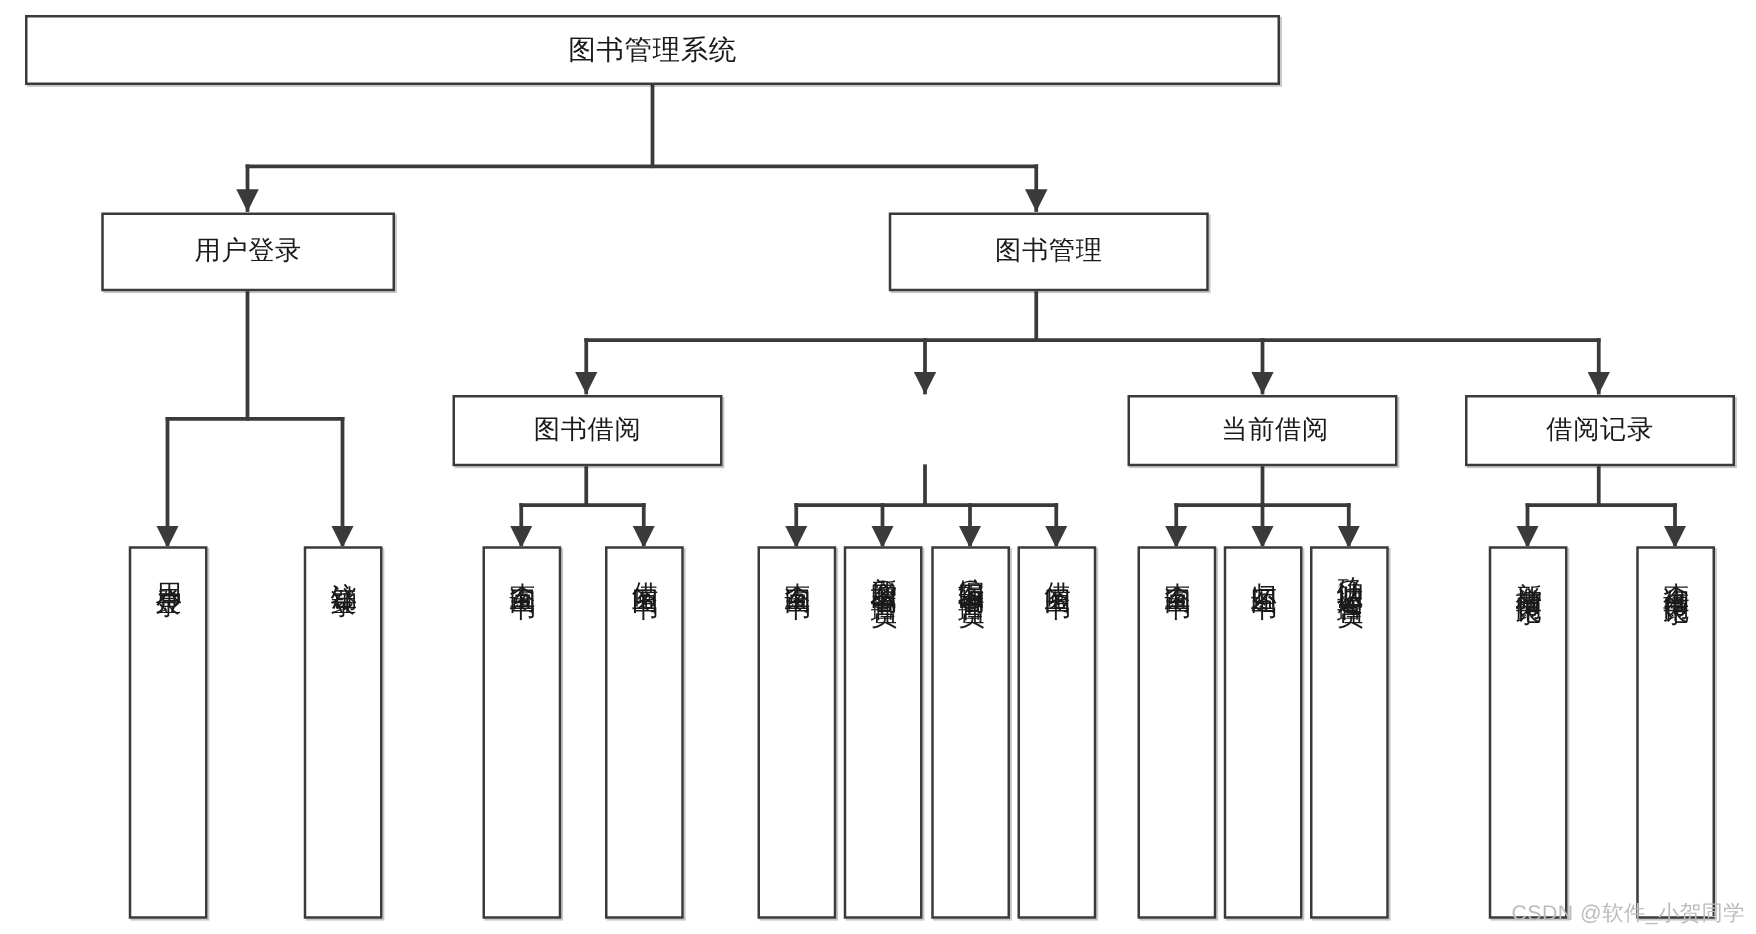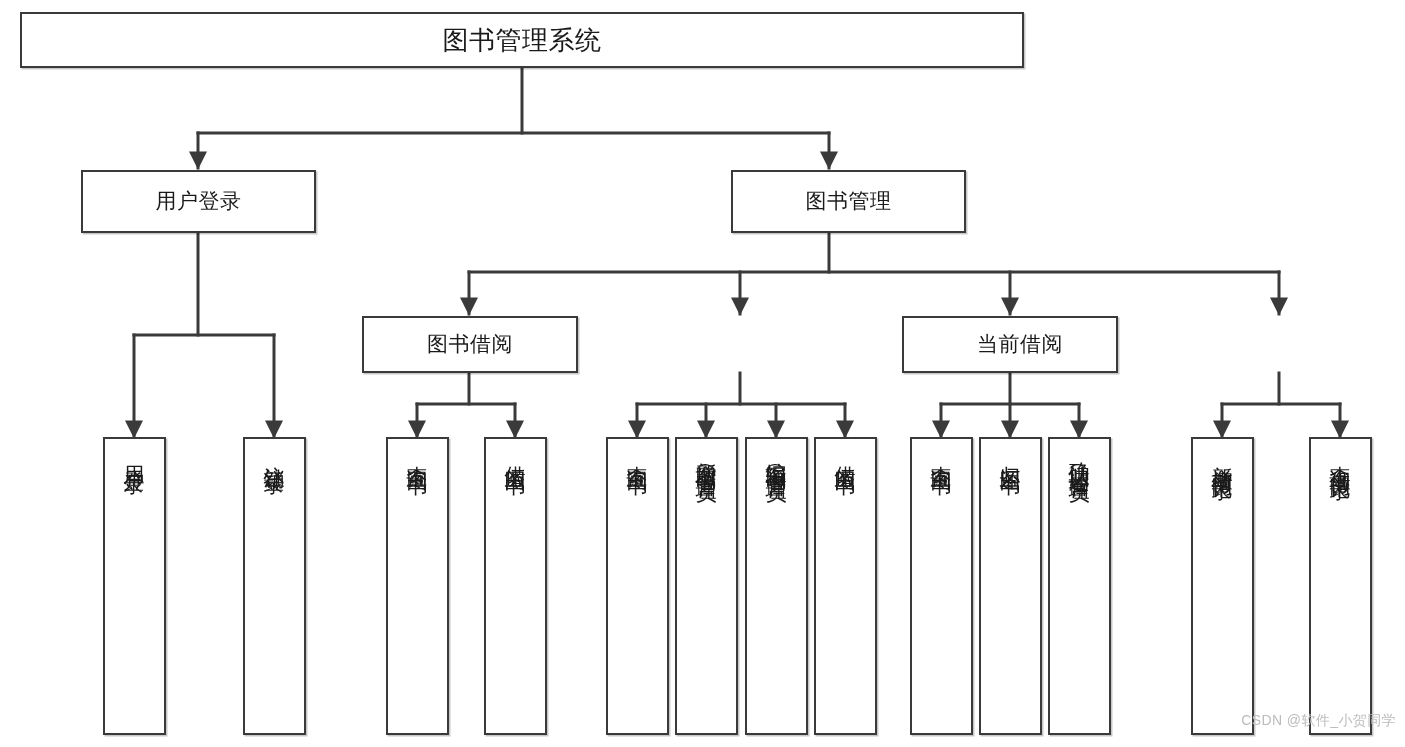--- a/index.html
+++ b/index.html
@@ -41,21 +41,21 @@
   }
   .node .lbl {
     display: block;
     white-space: pre;
   }
   .node-h .lbl {
     font-size: 21px;
     letter-spacing: 0.5px;
   }
   .node-root .lbl {
-    font-size: 26px;
+    font-size: 22px;
     letter-spacing: 0.5px;
   }
   .node-v {
     align-items: flex-start;
     justify-content: center;
     padding-top: 10px;
   }
   .node-v .lbl {
     writing-mode: vertical-rl;
     text-orientation: upright;
@@ -63,22 +63,22 @@
     letter-spacing: 3px;
     line-height: 1;
     white-space: nowrap;
   }
   .node-v.tall-text {
     padding-top: 6px;
   }
   #watermark {
     position: absolute;
     right: 9px;
-    bottom: 17px;
-    font-size: 14px;
+    bottom: 5px;
+    font-size: 17px;
     color: #bcbcbc;
     letter-spacing: 0.4px;
     white-space: nowrap;
     user-select: none;
   }
 </style>
 </head>
 <body>
 
 <div id="canvas">
@@ -133,30 +133,33 @@
     </g>
   </svg>
 
   <div class="node node-h node-root" style="left:20px; top:12px; width:1004px; height:56px;">
     <span class="lbl">图书管理系统</span>
   </div>
 
   <div class="node node-h" style="left:81px; top:170px; width:235px; height:63px;">
     <span class="lbl">用户登录</span>
   </div>
-  <div class="node node-h" style="left:711px; top:170px; width:235px; height:63px;margin-left:20px;">
+  <div class="node node-h" style="left:711px; top:170px; width:256px; height:63px;">
     <span class="lbl">图书管理</span>
   </div>
 
   <div class="node node-h" style="left:362px; top:316px; width:216px; height:57px;">
     <span class="lbl">图书借阅</span>
   </div>
   <div class="node node-h" style="left:902px; top:316px; width:216px; height:57px;padding-left:20px;">
     <span class="lbl">当前借阅</span>
   </div>
+  <div class="node node-h" style="left:1172px; top:316px; width:216px; height:57px;">
+    <span class="lbl">借阅记录</span>
+  </div>
 
   <div class="node node-v" style="left:103px; top:437px; width:63px; height:298px;">
     <span class="lbl">用户登录</span>
   </div>
   <div class="node node-v" style="left:243px; top:437px; width:63px; height:298px;">
     <span class="lbl">注销登录</span>
   </div>
 
   <div class="node node-v" style="left:386px; top:437px; width:63px; height:298px;">
     <span class="lbl">查询图书</span>

